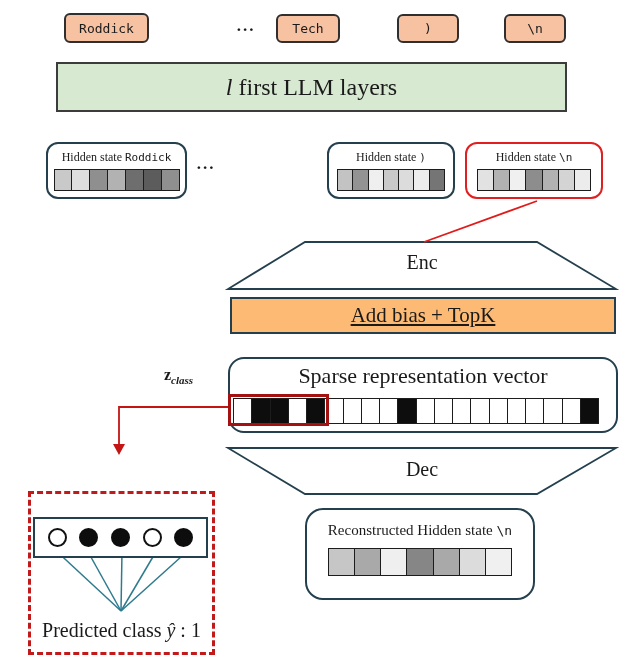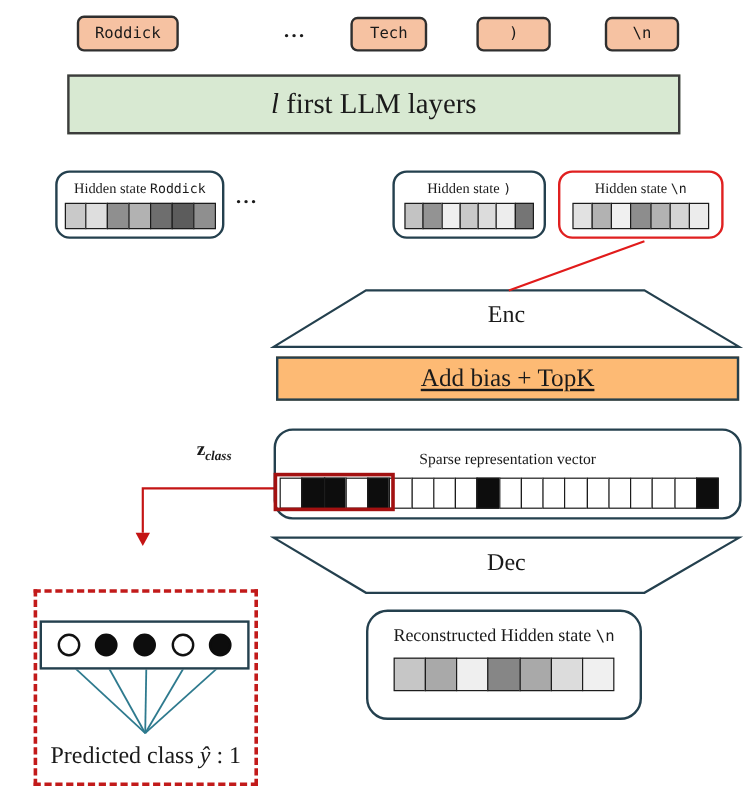--- a/index.html
+++ b/index.html
@@ -41,21 +41,21 @@
   .cells-sparse .cell{height:24px;}
 
   
   .plainrect{background:#fdba74;border:2px solid #24404e;display:flex;align-items:center;justify-content:center;
     font-size:21px;z-index:2;text-decoration:underline;}
   .roundrect{background:#fff;border:2px solid #24404e;border-radius:16px;z-index:2;text-align:center;}
 
   .trap-label{z-index:3;text-align:center;font-size:20px;}
 
   
-  .sparse-title{font-size:13px;padding-top:16px;}
+  .sparse-title{font-size:22px;padding-top:4px;}
   .red-group{border:3px solid #a31111;background:transparent;z-index:4;}
 
   .zclass{font-size:16px;font-weight:bold;z-index:2;text-align:right;}
   .zclass .sub{font-style:italic;font-weight:bold;font-size:11px;vertical-align:-4px;margin-top:27px;}
 
   
   .jc-title{font-size:26px;z-index:2;white-space:nowrap;}
   .jc-title .it{font-style:italic;}
   .jc-title .sub{font-style:italic;font-size:16px;vertical-align:-5px;}
   .dashed-box{border:3px dashed #c21a1a;z-index:2;background:transparent;}
@@ -90,21 +90,21 @@
       <line x1="52" y1="547" x2="121" y2="611"></line>
       <line x1="87" y1="550" x2="121" y2="611"></line>
       <line x1="122" y1="552" x2="121" y2="611"></line>
       <line x1="157" y1="550" x2="121" y2="611"></line>
       <line x1="192" y1="547" x2="121" y2="611"></line>
     </g>
   </svg>
 
   <div class="abs token" style="left:64px;top:13px;width:85px;height:30px;">Roddick</div>
   <div class="abs ellipsis" style="left:228px;top:16px;width:36px;text-align:center;">...</div>
-  <div class="abs token" style="left:292px;top:14px;width:64px;height:29px;">Tech</div>
+  <div class="abs token" style="left:276px;top:14px;width:64px;height:29px;">Tech</div>
   <div class="abs token" style="left:397px;top:14px;width:62px;height:29px;">)</div>
   <div class="abs token" style="left:504px;top:14px;width:62px;height:29px;">\n</div>
 
   <div class="abs llm" style="left:56px;top:62px;width:511px;height:50px;">
     <span class="it">l</span>
     <span>first LLM layers</span>
   </div>
 
   <div class="abs hsbox" style="left:46px;top:142px;width:141px;height:57px;">
     <div class="hs-title">

